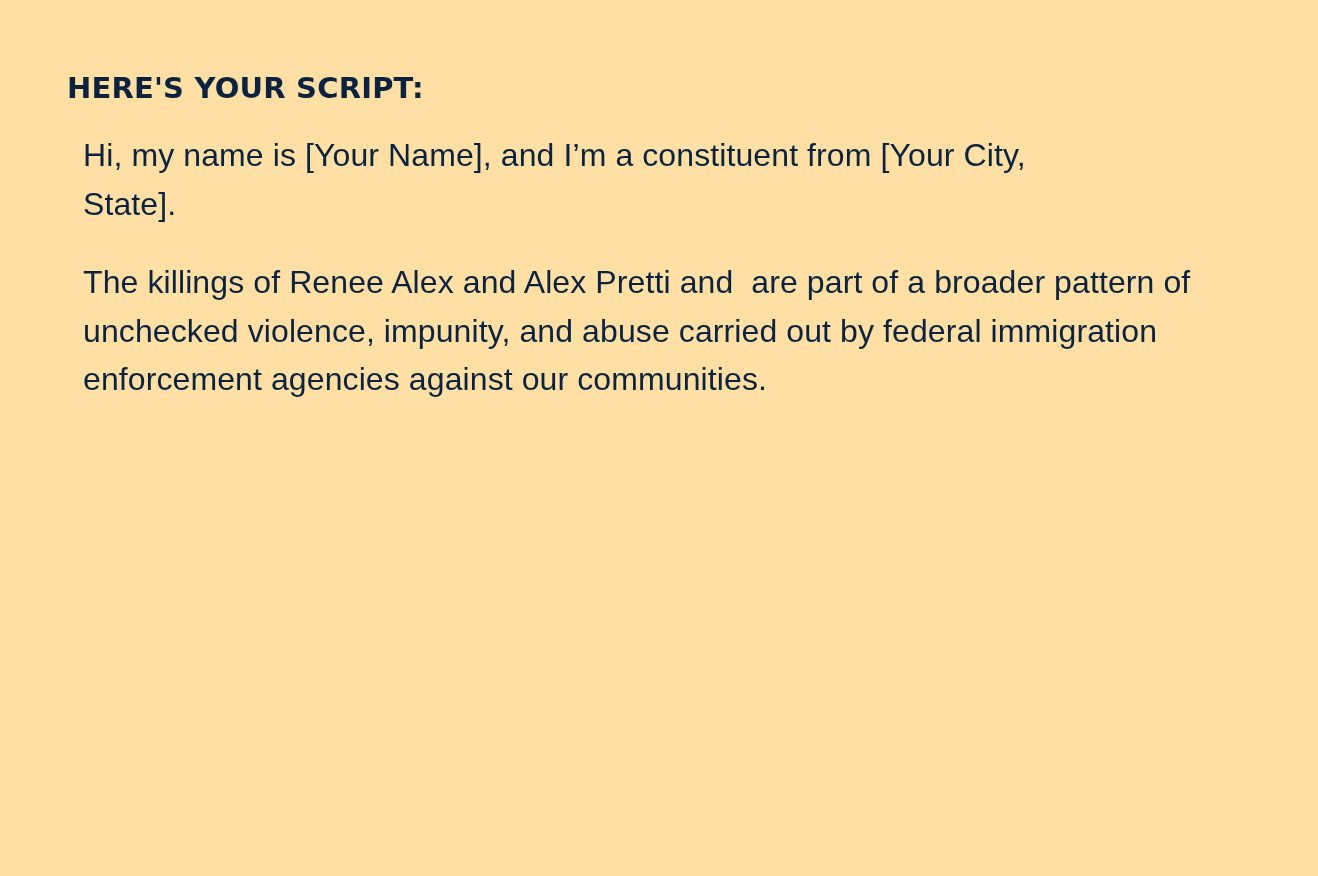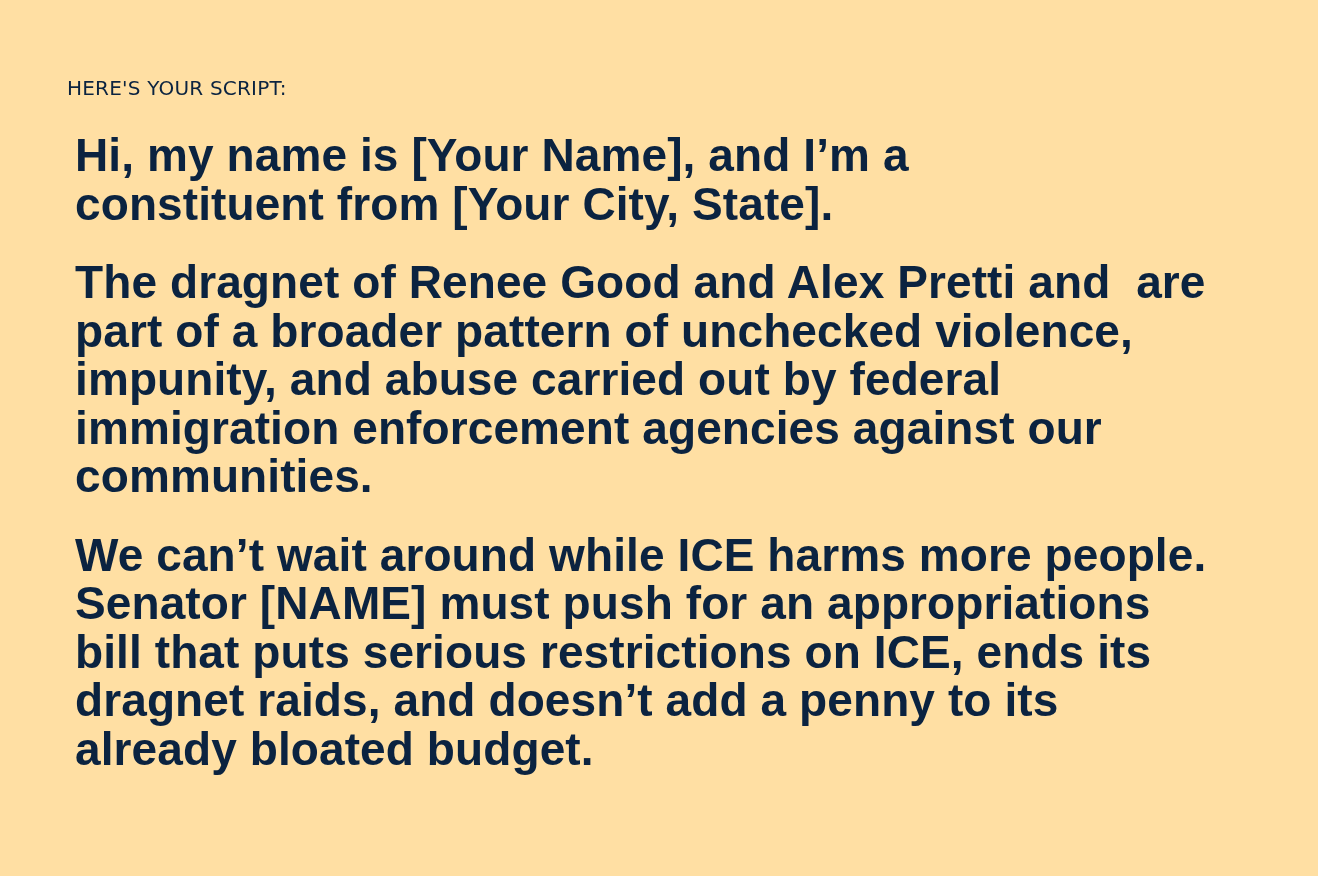--- a/index.html
+++ b/index.html
@@ -15,41 +15,39 @@
       color: #0B2340;
     }
     .script-card {
       position: absolute;
       left: 67px;
       top: 64px;
       width: 1180px;
     }
     .script-heading {
       font-family: "DejaVu Sans", sans-serif;
-      font-weight: normal;
-      font-size: 20px;
+      font-weight: bold;
+      font-size: 29px;
       letter-spacing: 0.2px;
       line-height: 48px;
       margin: 0 0 19px 0;
       text-transform: uppercase;
     }
     .script-paragraph {
-      font-size: 46px;
+      font-size: 32px;
       line-height: 48.5px;
-      margin: 0 0 30px 8px;
+      margin: 0 0 30px 16px;
       white-space: pre-wrap;
       letter-spacing: 0.1px;
-      font-weight: bold;
     }
     .script-paragraph.p0 { width: 1010px; }
     .script-paragraph.p1 { width: 1170px; }
     .script-paragraph.p2 { width: 1150px; }
     .script-paragraph.p3 { width: 1140px; }
   </style>
 </head>
 <body>
 
 <div class="script-card">
   <h2 class="script-heading">HERE'S YOUR SCRIPT:</h2>
   <p class="script-paragraph p0">Hi, my name is [Your Name], and I’m a constituent from [Your City, State].</p>
-  <p class="script-paragraph p2">The dragnet of Renee Good and Alex Pretti and  are part of a broader pattern of unchecked violence, impunity, and abuse carried out by federal immigration enforcement agencies against our communities.</p>
-  <p class="script-paragraph p3">We can’t wait around while ICE harms more people. Senator [NAME] must push for an appropriations bill that puts serious restrictions on ICE, ends its dragnet raids, and doesn’t add a penny to its already bloated budget.</p>
+  <p class="script-paragraph p2">The killings of Renee Alex and Alex Pretti and  are part of a broader pattern of unchecked violence, impunity, and abuse carried out by federal immigration enforcement agencies against our communities.</p>
 </div>
 
 </body></html>

